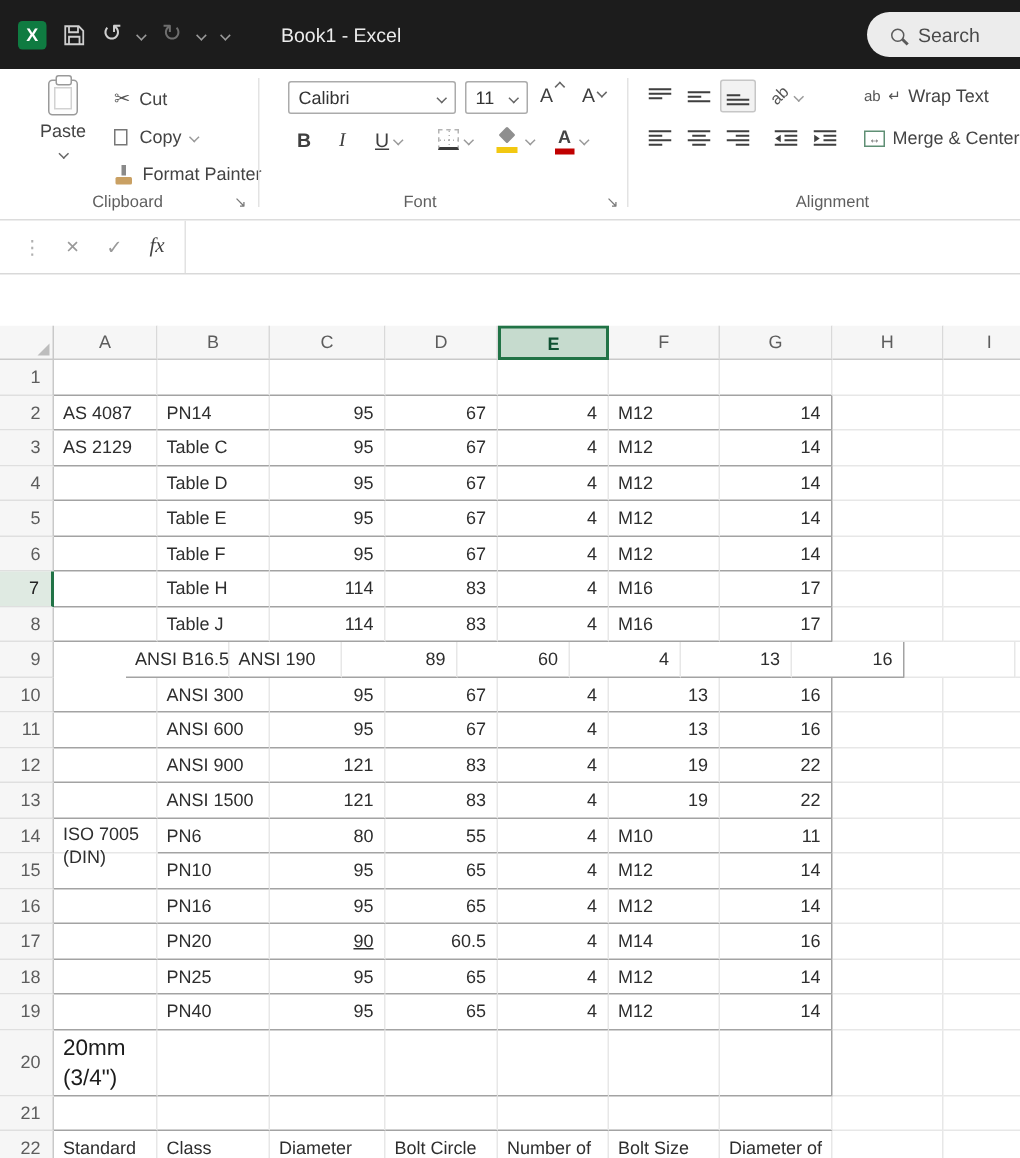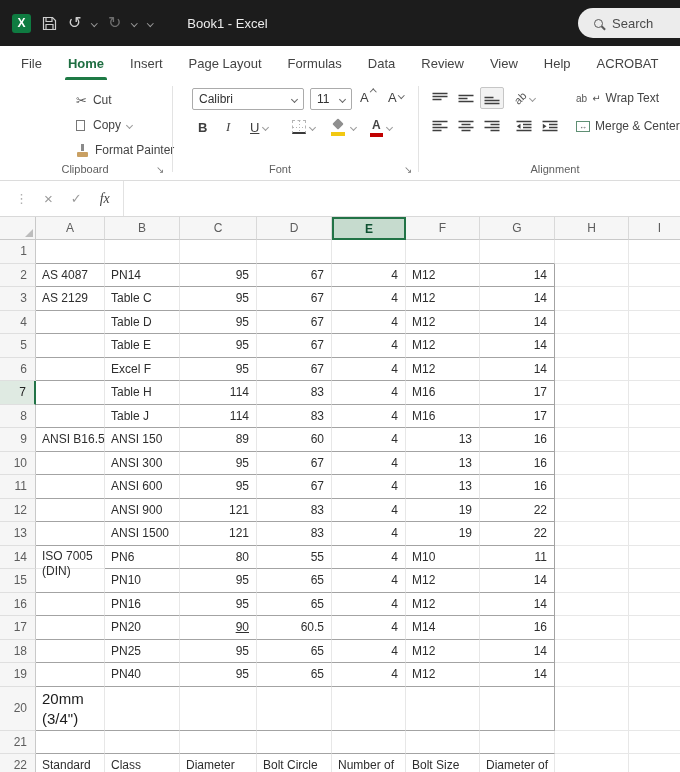--- a/index.html
+++ b/index.html
@@ -107,35 +107,28 @@
     <span class="tbtn redo">↻</span>
     <span class="chev c6 dim"></span>
     <span class="chev c6 dim"></span>
     <span class="titletext">Book1 - Excel</span>
     <div class="search">
       <span class="mag"></span>
       <span>Search</span>
     </div>
   </div>
 
-  <div class="tabsrow">
-      <div class="tab">File</div>
-      <div class="tab active">Home</div>
-      <div class="tab">Insert</div>
-      <div class="tab">Page Layout</div>
-      <div class="tab">Formulas</div>
-      <div class="tab">Data</div>
-      <div class="tab">Review</div>
-      <div class="tab">View</div>
-      <div class="tab">Help</div>
-      <div class="tab">ACROBAT</div>
-    </div>
 
   <div class="ribbon">
 
+    <div class="paste">
+      <div class="clipic"></div>
+      <div class="plabel">Paste</div>
+      <span class="chev c7"></span>
+    </div>
     <div class="srow" style="top:10px">
       <span class="cutic">✂</span>
       <span>Cut</span>
     </div>
     <div class="srow" style="top:35px">
       <span class="copyic"></span>
       <span>Copy</span>
       <span class="chev c7 dim"></span>
     </div>
     <div class="srow" style="top:60px">
@@ -319,21 +312,21 @@
         <div class="cell num darkb" style="width: 75px;">67</div>
         <div class="cell num darkb" style="width: 74px;">4</div>
         <div class="cell txt darkb" style="width: 74px;">M12</div>
         <div class="cell num darkb darkr" style="width: 75px;">14</div>
         <div class="cell txt" style="width: 74px;"></div>
         <div class="cell txt" style="width: 62px;"></div>
       </div>
       <div class="rowline" style="height: 23.5px;">
         <div class="rowh">6</div>
         <div class="cell txt darkb" style="width: 69px;"></div>
-        <div class="cell txt darkb" style="width: 75px;">Excel F</div>
+        <div class="cell txt darkb" style="width: 75px;">Table F</div>
         <div class="cell num darkb" style="width: 77px;">95</div>
         <div class="cell num darkb" style="width: 75px;">67</div>
         <div class="cell num darkb" style="width: 74px;">4</div>
         <div class="cell txt darkb" style="width: 74px;">M12</div>
         <div class="cell num darkb darkr" style="width: 75px;">14</div>
         <div class="cell txt" style="width: 74px;"></div>
         <div class="cell txt" style="width: 62px;"></div>
       </div>
       <div class="rowline" style="height: 23.5px;">
         <div class="rowh sel">7</div>
@@ -354,22 +347,22 @@
         <div class="cell num darkb" style="width: 77px;">114</div>
         <div class="cell num darkb" style="width: 75px;">83</div>
         <div class="cell num darkb" style="width: 74px;">4</div>
         <div class="cell txt darkb" style="width: 74px;">M16</div>
         <div class="cell num darkb darkr" style="width: 75px;">17</div>
         <div class="cell txt" style="width: 74px;"></div>
         <div class="cell txt" style="width: 62px;"></div>
       </div>
       <div class="rowline" style="height: 23.5px;">
         <div class="rowh">9</div>
-        <div class="cell txt darkb" style="width: 69px;">ANSI B16.5</div>
-        <div class="cell txt darkb" style="width: 75px;">ANSI 150</div>
+        <div class="cell txt darkb" style="width: 69px; margin-left: 48px;">ANSI B16.5</div>
+        <div class="cell txt darkb" style="width: 75px;">ANSI 190</div>
         <div class="cell num darkb" style="width: 77px;">89</div>
         <div class="cell num darkb" style="width: 75px;">60</div>
         <div class="cell num darkb" style="width: 74px;">4</div>
         <div class="cell num darkb" style="width: 74px;">13</div>
         <div class="cell num darkb darkr" style="width: 75px;">16</div>
         <div class="cell txt" style="width: 74px;"></div>
         <div class="cell txt" style="width: 62px;"></div>
       </div>
       <div class="rowline" style="height: 23.5px;">
         <div class="rowh">10</div>

